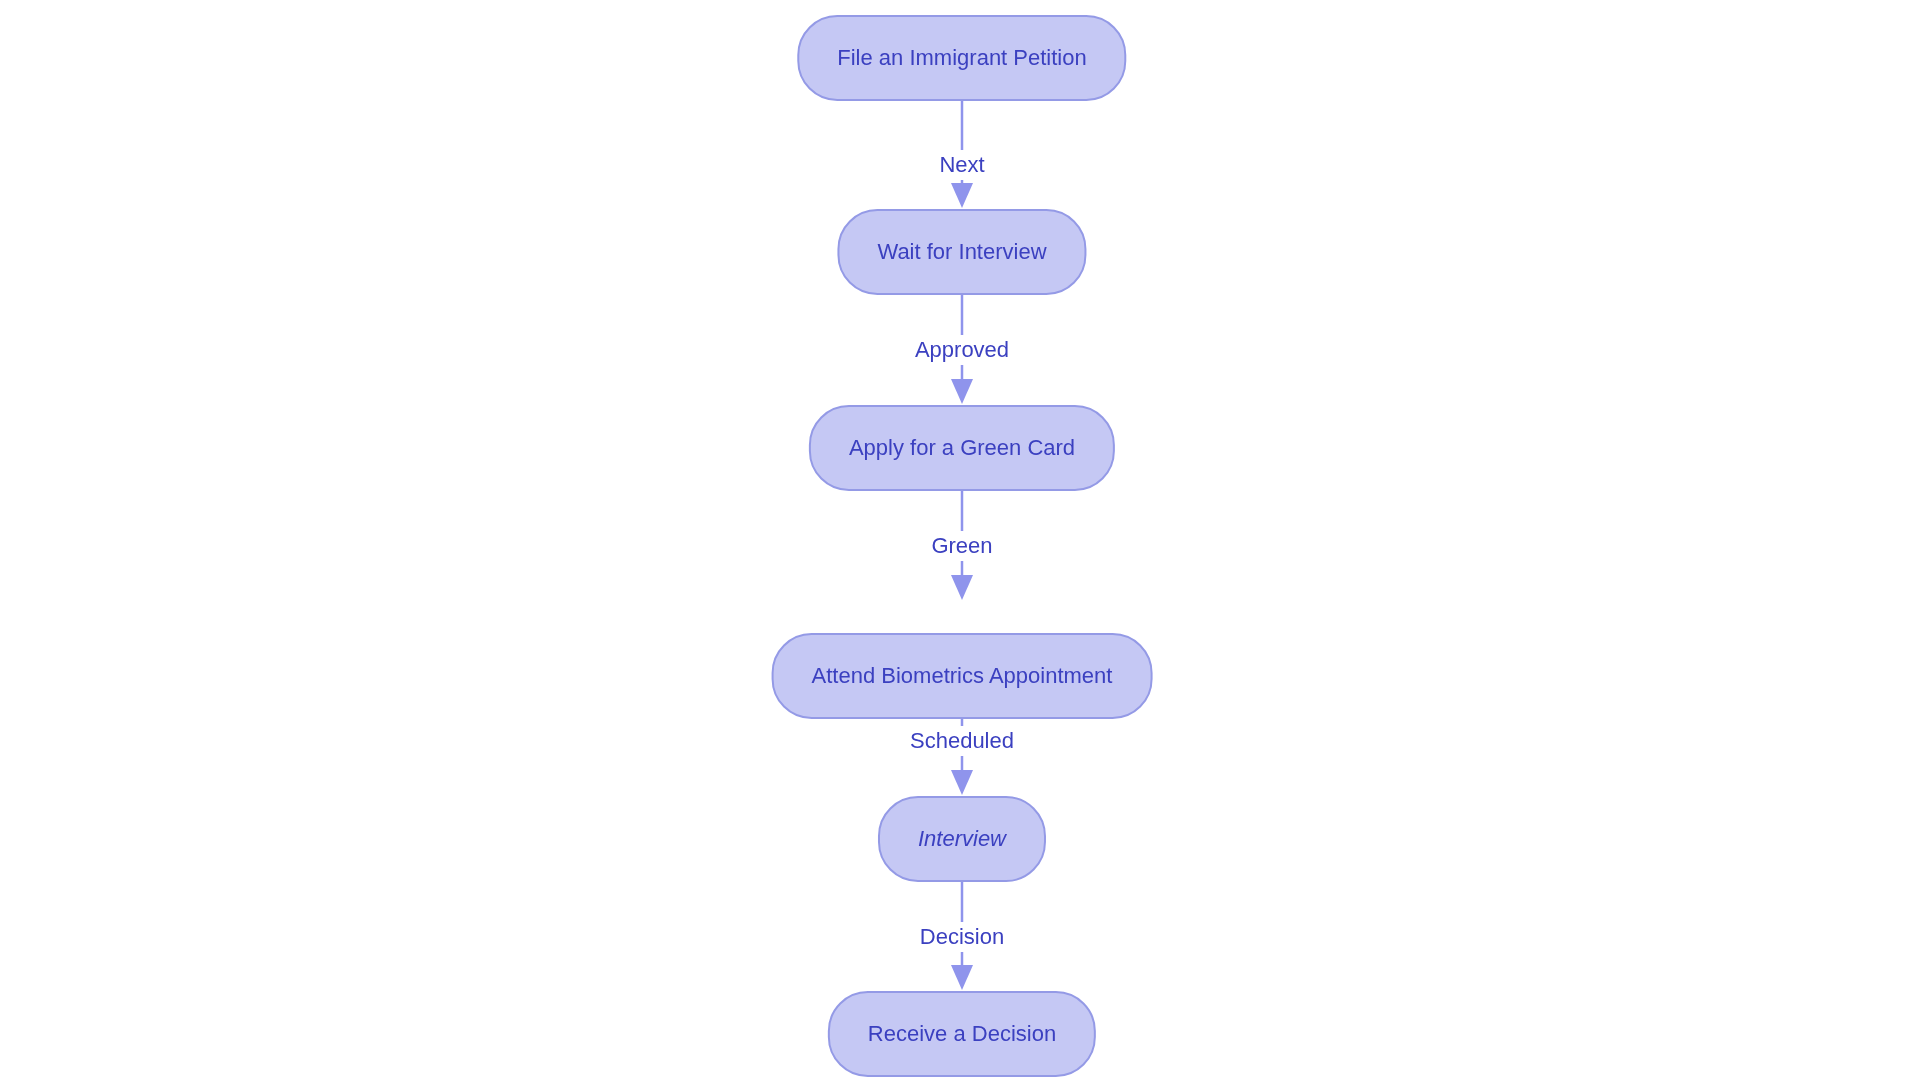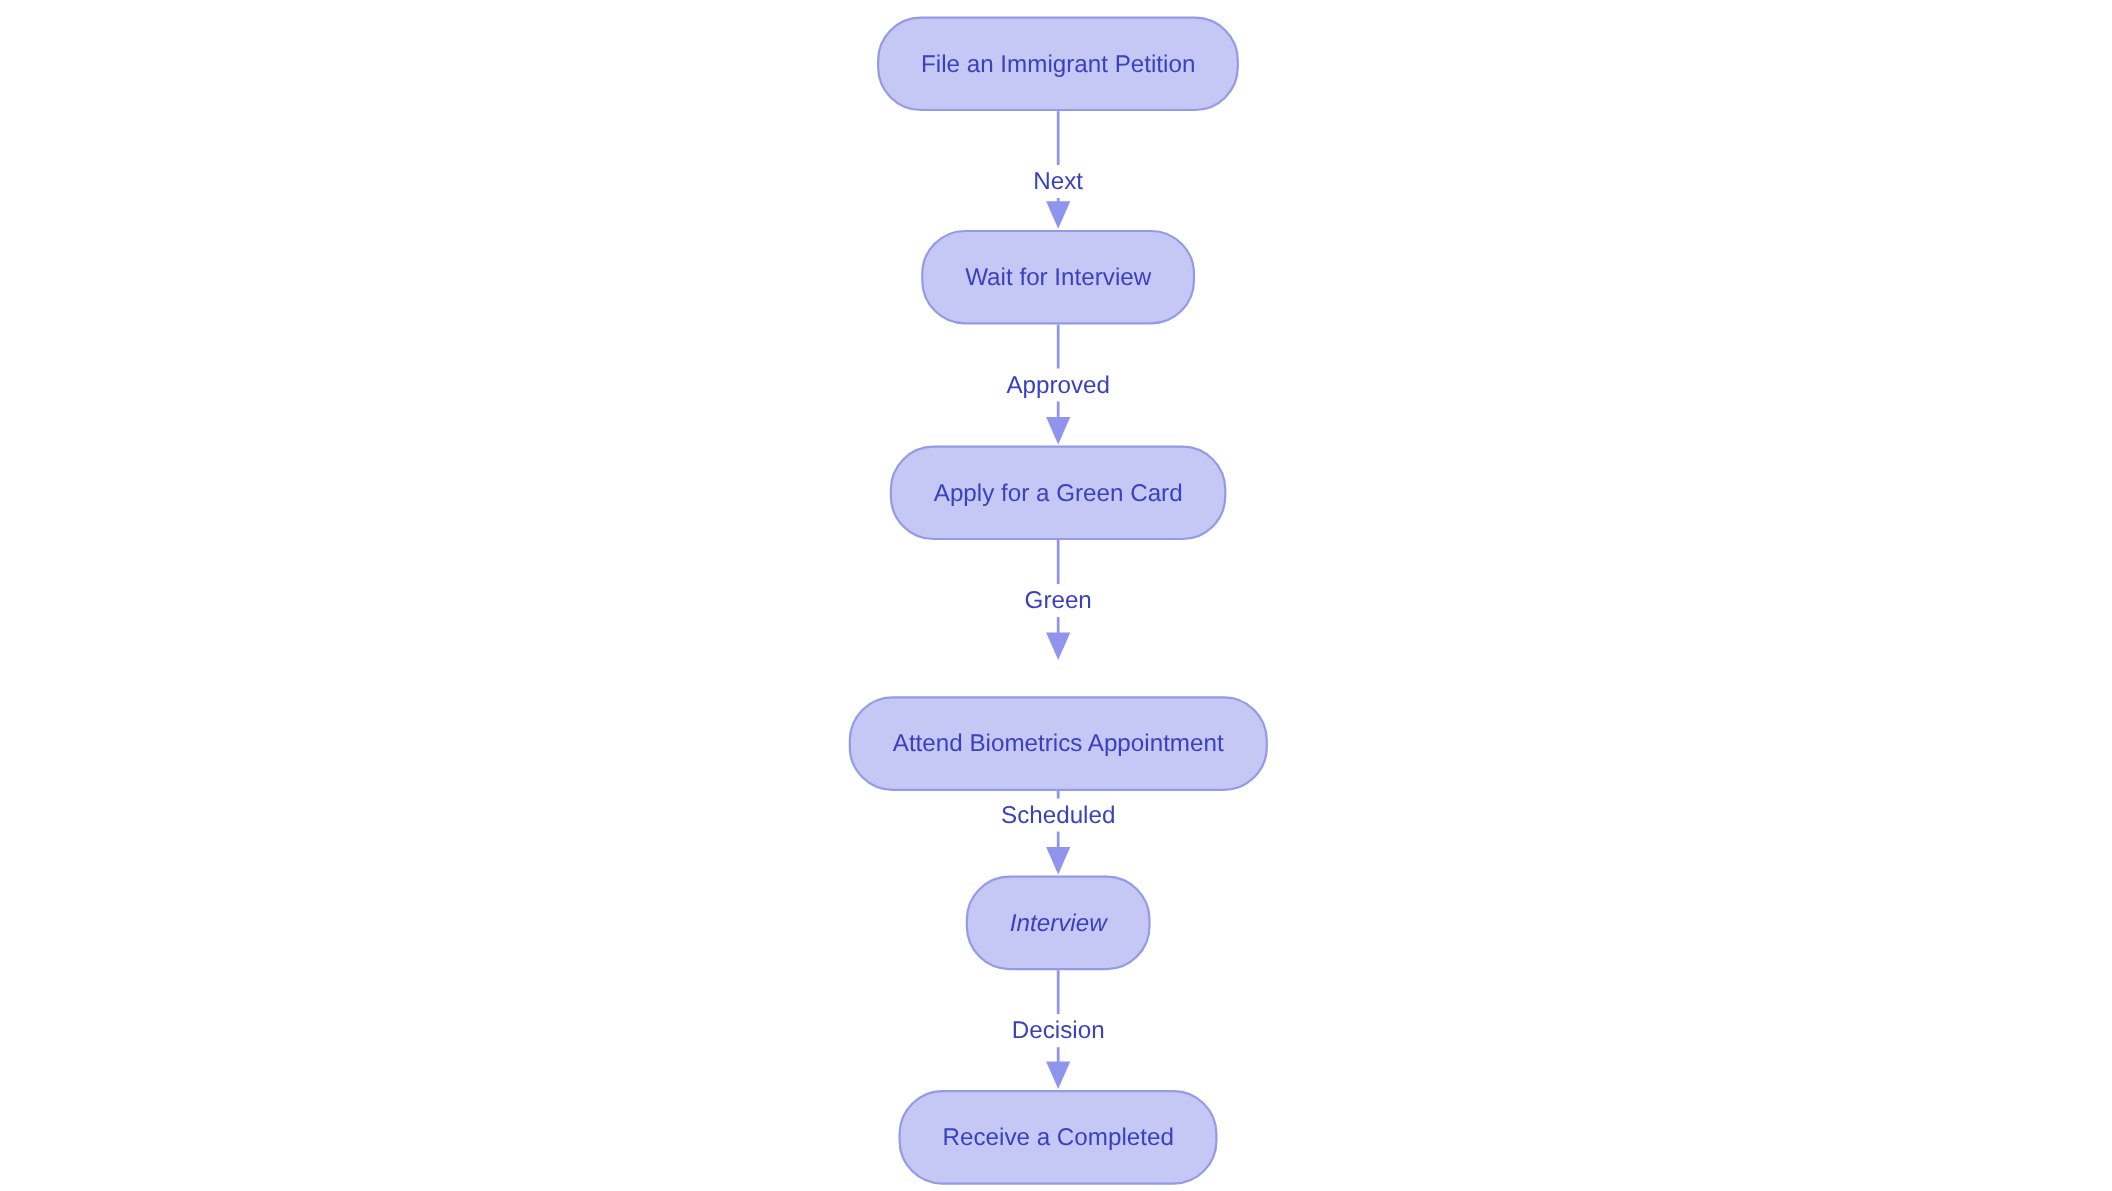--- a/index.html
+++ b/index.html
@@ -110,21 +110,21 @@
   <div class="node n2">
     <span>Apply for a Green Card</span>
   </div>
   <div class="node n3">
     <span>Attend Biometrics Appointment</span>
   </div>
   <div class="node n4">
     <span>Interview</span>
   </div>
   <div class="node n5">
-    <span>Receive a Completed</span>
+    <span>Receive a Decision</span>
   </div>
 
   <div class="edge-label l0">Next</div>
   <div class="edge-label l1">Approved</div>
   <div class="edge-label l2">Green</div>
   <div class="edge-label l3">Scheduled</div>
   <div class="edge-label l4">Decision</div>
 
 </div>
 

